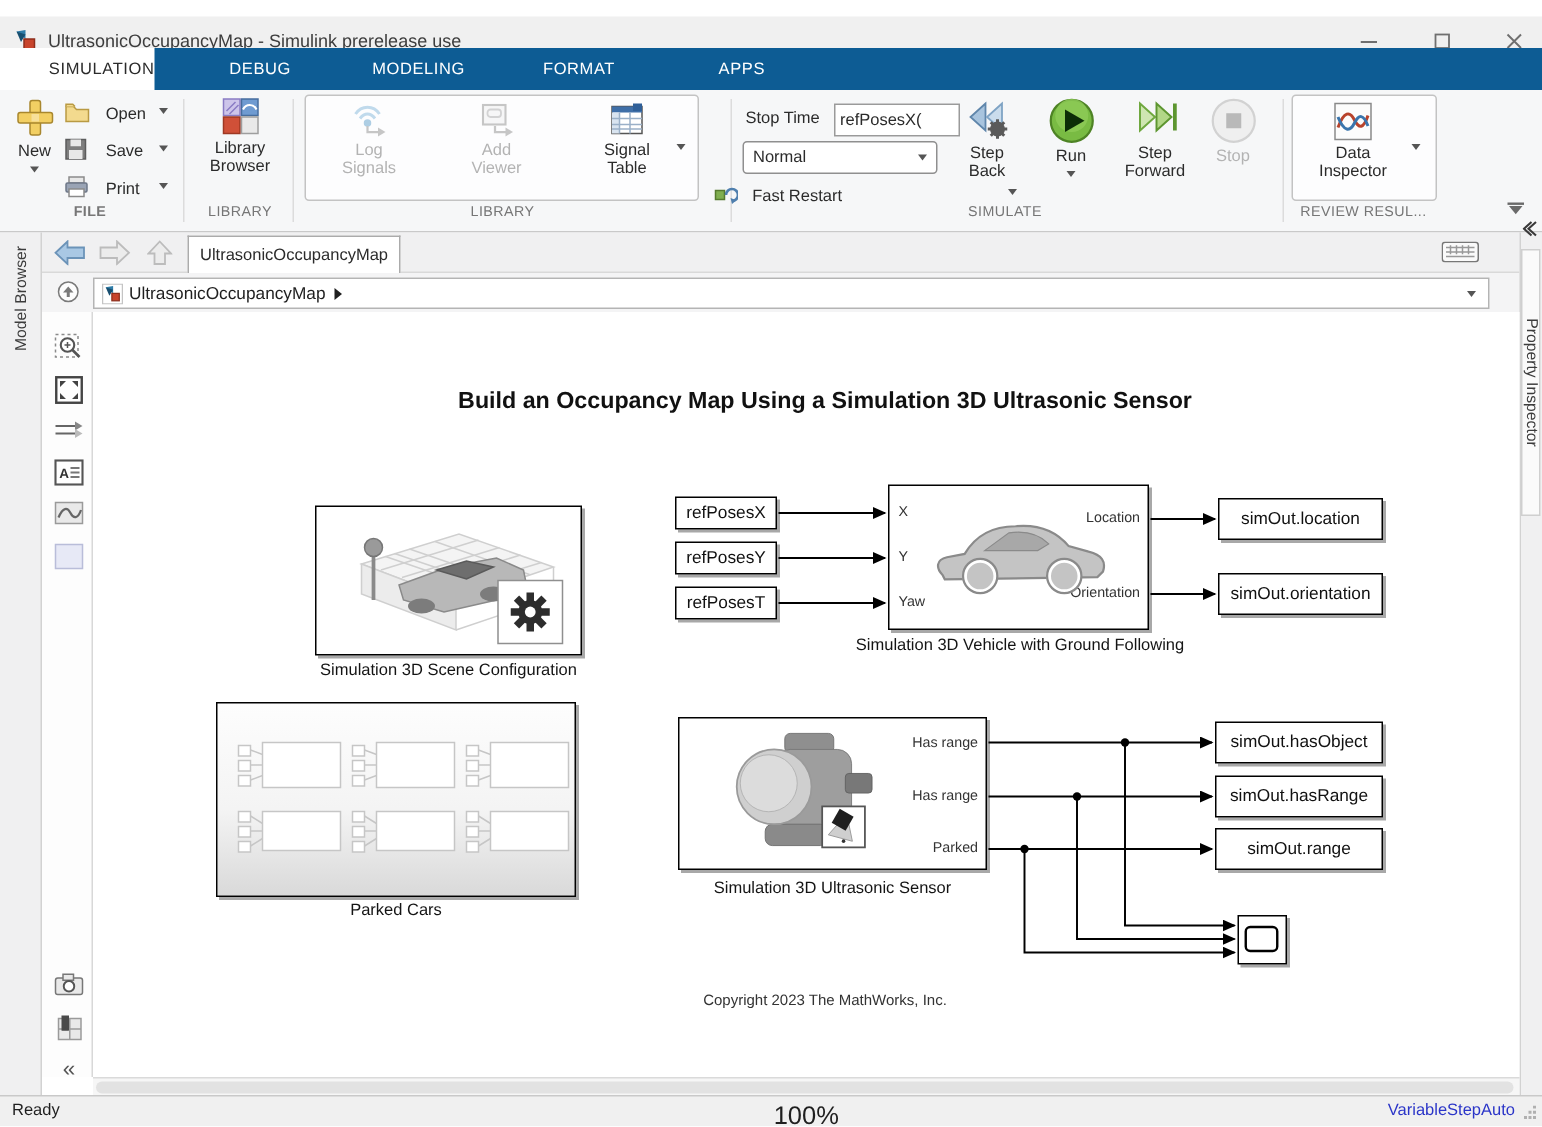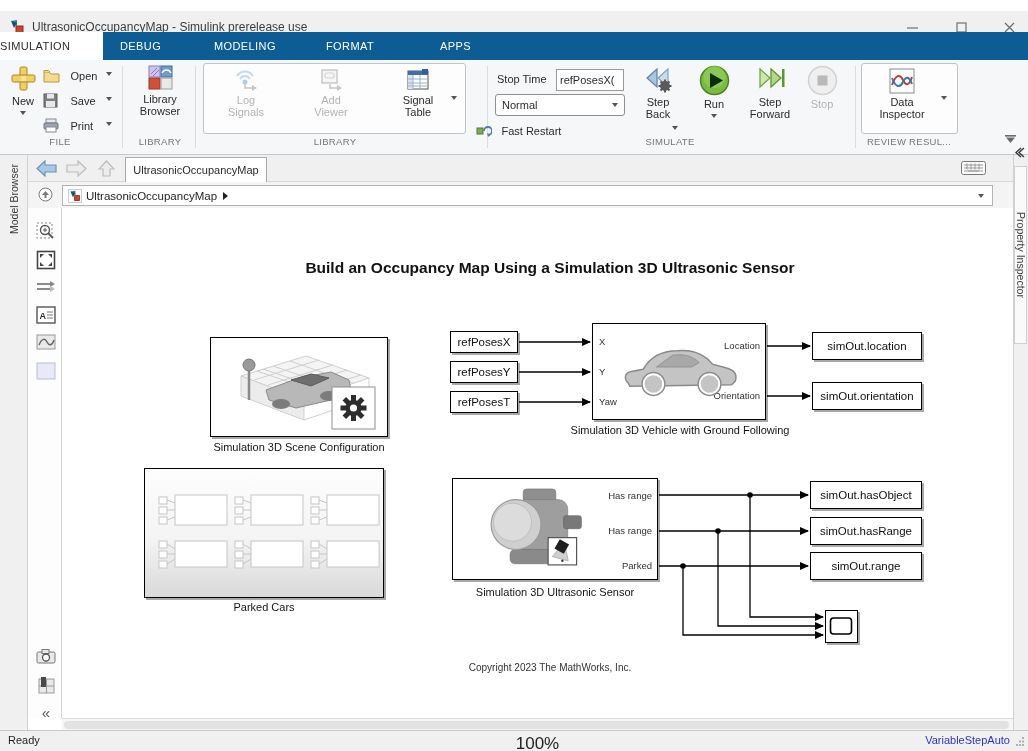--- a/index.html
+++ b/index.html
@@ -7,38 +7,38 @@
   #root { position:relative; width:1028px; height:751px; background:#ffffff; overflow:hidden; }
   .abs { position:absolute; }
 
   
   .titlebar { left:0; top:0; width:1028px; height:32px; background:#f0f0f0; border-bottom:1px solid #e3e3e3;margin-top:11px; }
   .titlebar-text { left:32px; top:9px; font-size:12px; color:#3d3d3d; }
   .winbtn { top:8px; width:30px; height:16px; display:flex; align-items:center; justify-content:center; }
 
   
   .tabrow { left:0; top:32px; width:1028px; height:28px; background:#0d5c94; }
-  .rtab { position:absolute; top:0; height:28px; display:flex; align-items:center; justify-content:flex-start;
+  .rtab { position:absolute; top:0; height:28px; display:flex; align-items:center; justify-content:flex-end;
           color:#ffffff; font-size:11px; letter-spacing:0.4px; }
   .rtab.active { background:#ffffff; color:#2b2b2b; }
   .qa-icon { position:absolute; top:37px; width:18px; height:18px; }
   .qa-caret { position:absolute; top:44px; width:0; height:0; border-left:3.5px solid transparent;
               border-right:3.5px solid transparent; border-top:4px solid #e8eef4; }
 
   
   .ribbon { left:0; top:60px; width:1028px; height:95px; background:#f6f7f8; border-bottom:1px solid #c9c9c9; }
   .rdivider { position:absolute; top:6px; width:1px; height:82px; background:#dcdcdc; }
   .section-label { position:absolute; top:76px; font-size:9.5px; color:#767676; text-align:center; letter-spacing:0.3px; }
   .rlabel { font-size:11px; color:#2b2b2b; }
   .rlabel.dim { color:#b3b3b3; }
   .caret { display:inline-block; width:0; height:0; border-left:3.5px solid transparent;
            border-right:3.5px solid transparent; border-top:4px solid #555; vertical-align:middle; }
   .groupbox { position:absolute; border:1px solid #c3c3c3; border-radius:3px; background:#fdfdfe; }
   .btn-col { position:absolute; display:flex; flex-direction:column; align-items:center; }
-  .stoptime-input { position:absolute; width:68px; height:22px; border:1px solid #9a9a9a; background:#fff;
+  .stoptime-input { position:absolute; width:84px; height:22px; border:1px solid #9a9a9a; background:#fff;
                     font-size:11px; font-family:inherit; color:#2b2b2b; padding:0 3px; }
   .mode-select { position:absolute; width:130px; height:22px; border:1px solid #8f8f8f; border-radius:3px;
                  background:#fff; font-size:11px; color:#2b2b2b; display:flex; align-items:center; padding:0 6px; }
 
   
   .navrow { left:28px; top:155px; width:985px; height:27px; background:#f0f0f1; border-bottom:1px solid #d9d9d9; }
   .doc-tab { position:absolute; left:97px; top:2px; width:142px; height:25px; background:#ffffff;
              border:1px solid #ababab; border-bottom:none; display:flex; align-items:center; justify-content:center;
              font-size:11px; color:#2b2b2b; }
   .breadrow { left:28px; top:182px; width:1000px; height:26px; background:#f4f4f5; }
@@ -202,21 +202,21 @@
     <span class="abs caret" style="left:106px;top:37px;"></span>
     <div class="abs" style="left:43px;top:56px;">
       <svg width="16" height="15" viewBox="0 0 16 15" style="display:inline-block;vertical-align:middle;">
           <rect x="3" y="1" width="10" height="4" fill="#e8e8e8" stroke="#8a8a8a"></rect>
           <rect x="1" y="5" width="14" height="6" rx="1" fill="#9aa4b5" stroke="#6d7788"></rect>
           <rect x="3" y="9" width="10" height="5" fill="#fff" stroke="#8a8a8a"></rect>
         </svg>
       <span class="rlabel" style="margin-left:7px;">Print</span>
     </div>
     <span class="abs caret" style="left:106px;top:62px;"></span>
-    <div class="section-label" style="left:30px;width:60px;">FILE</div>
+    <div class="section-label" style="left:30px;width:60px;font-weight:bold;">FILE</div>
     <div class="rdivider" style="left:122px;"></div>
 
     <div class="btn-col" style="left:131px;top:5px;width:58px;">
       <svg width="25" height="25" viewBox="0 0 25 25">
           <rect x="1" y="1" width="11" height="11" fill="#cdc5ea" stroke="#8a7cc4"></rect>
           <path d="M3,9 L9,3 M5,11 L11,5" stroke="#8a7cc4" stroke-width="1"></path>
           <rect x="13" y="1" width="11" height="11" fill="#6f9bd1" stroke="#476e9e"></rect>
           <path d="M14,8 C16,4 21,4 23,8" fill="none" stroke="#fff" stroke-width="1.4"></path>
           <rect x="1" y="13" width="11" height="11" fill="#d05038" stroke="#9e3823"></rect>
           <rect x="13" y="13" width="11" height="11" fill="#e9e9e9" stroke="#9e9e9e"></rect>

